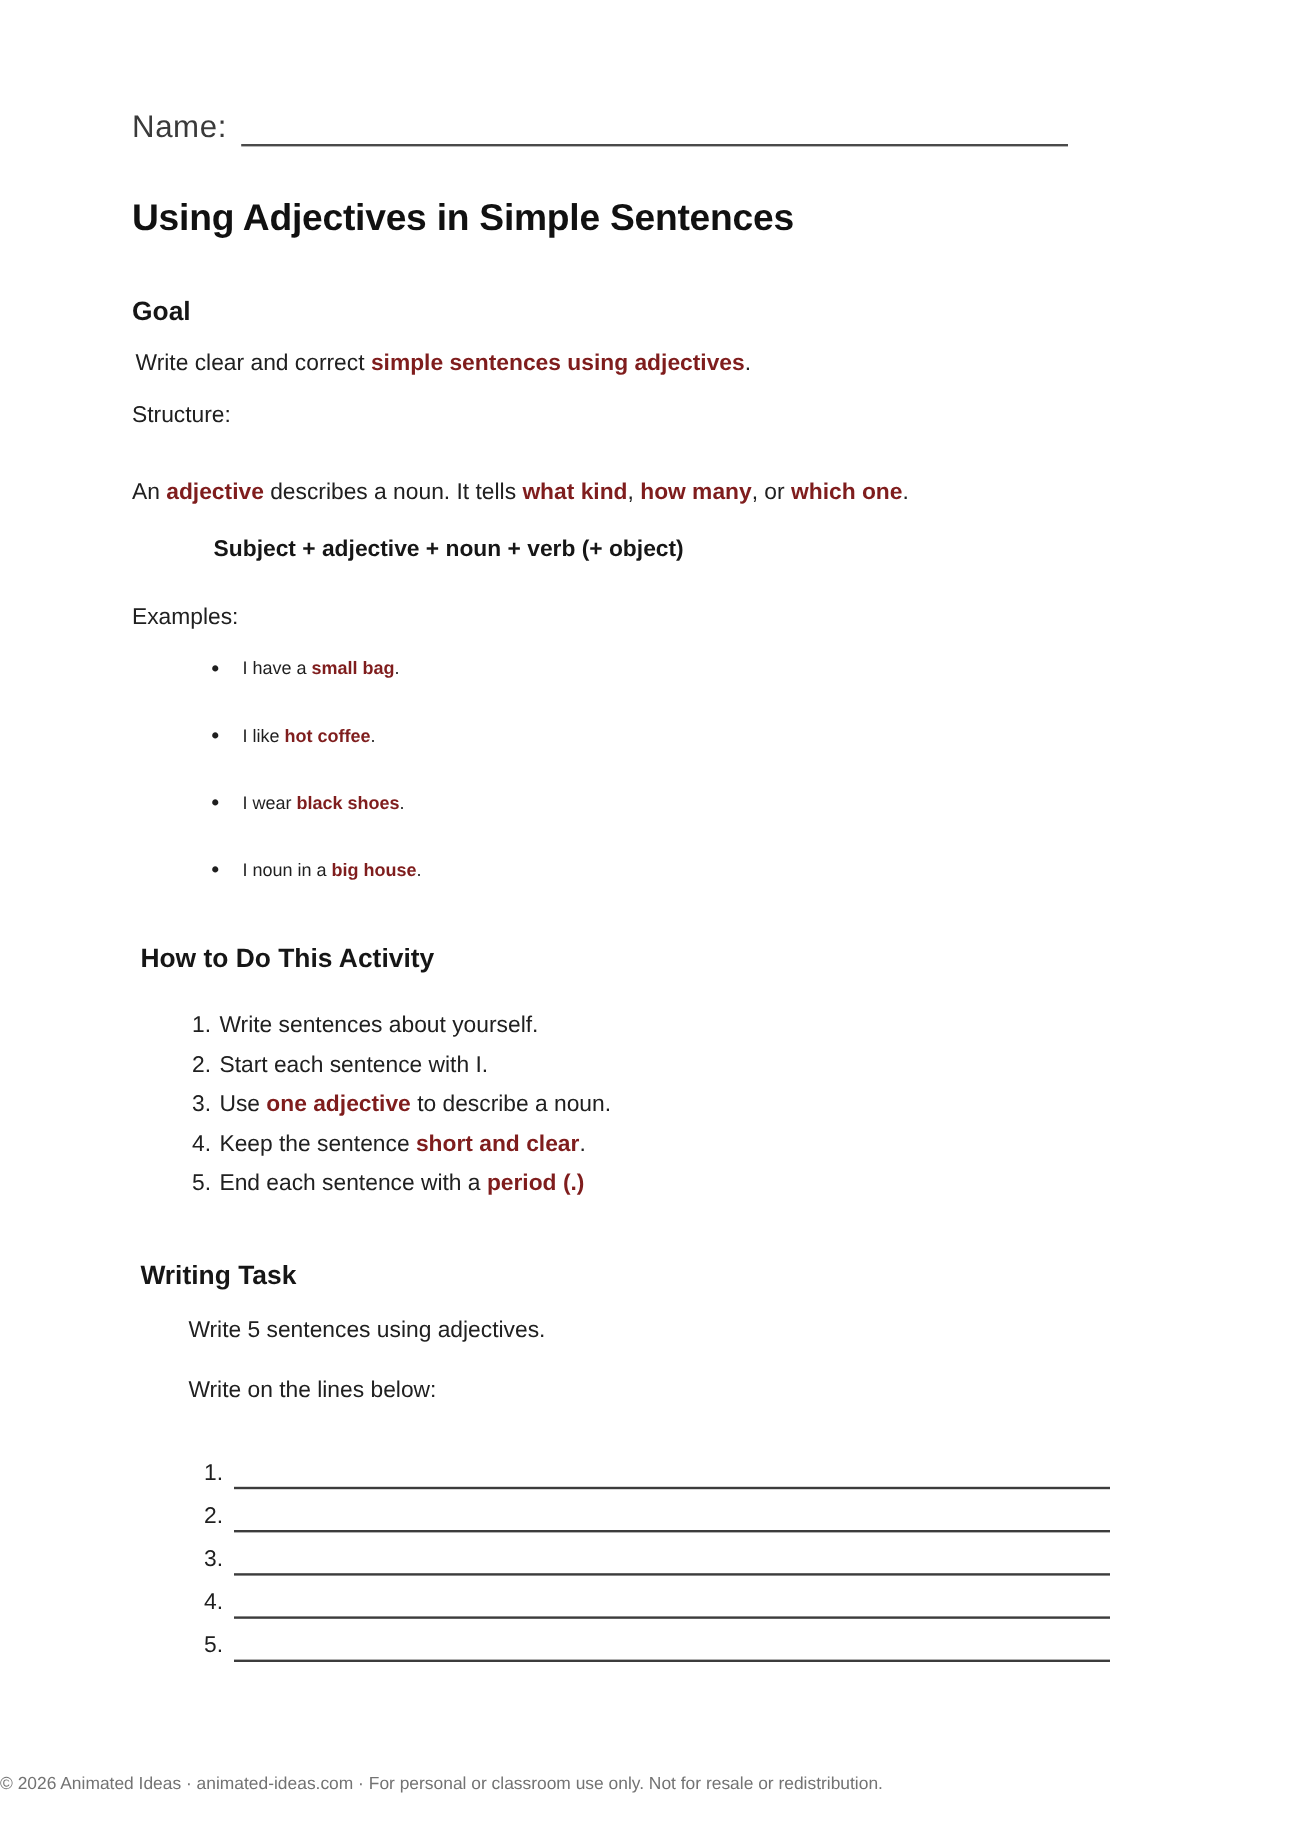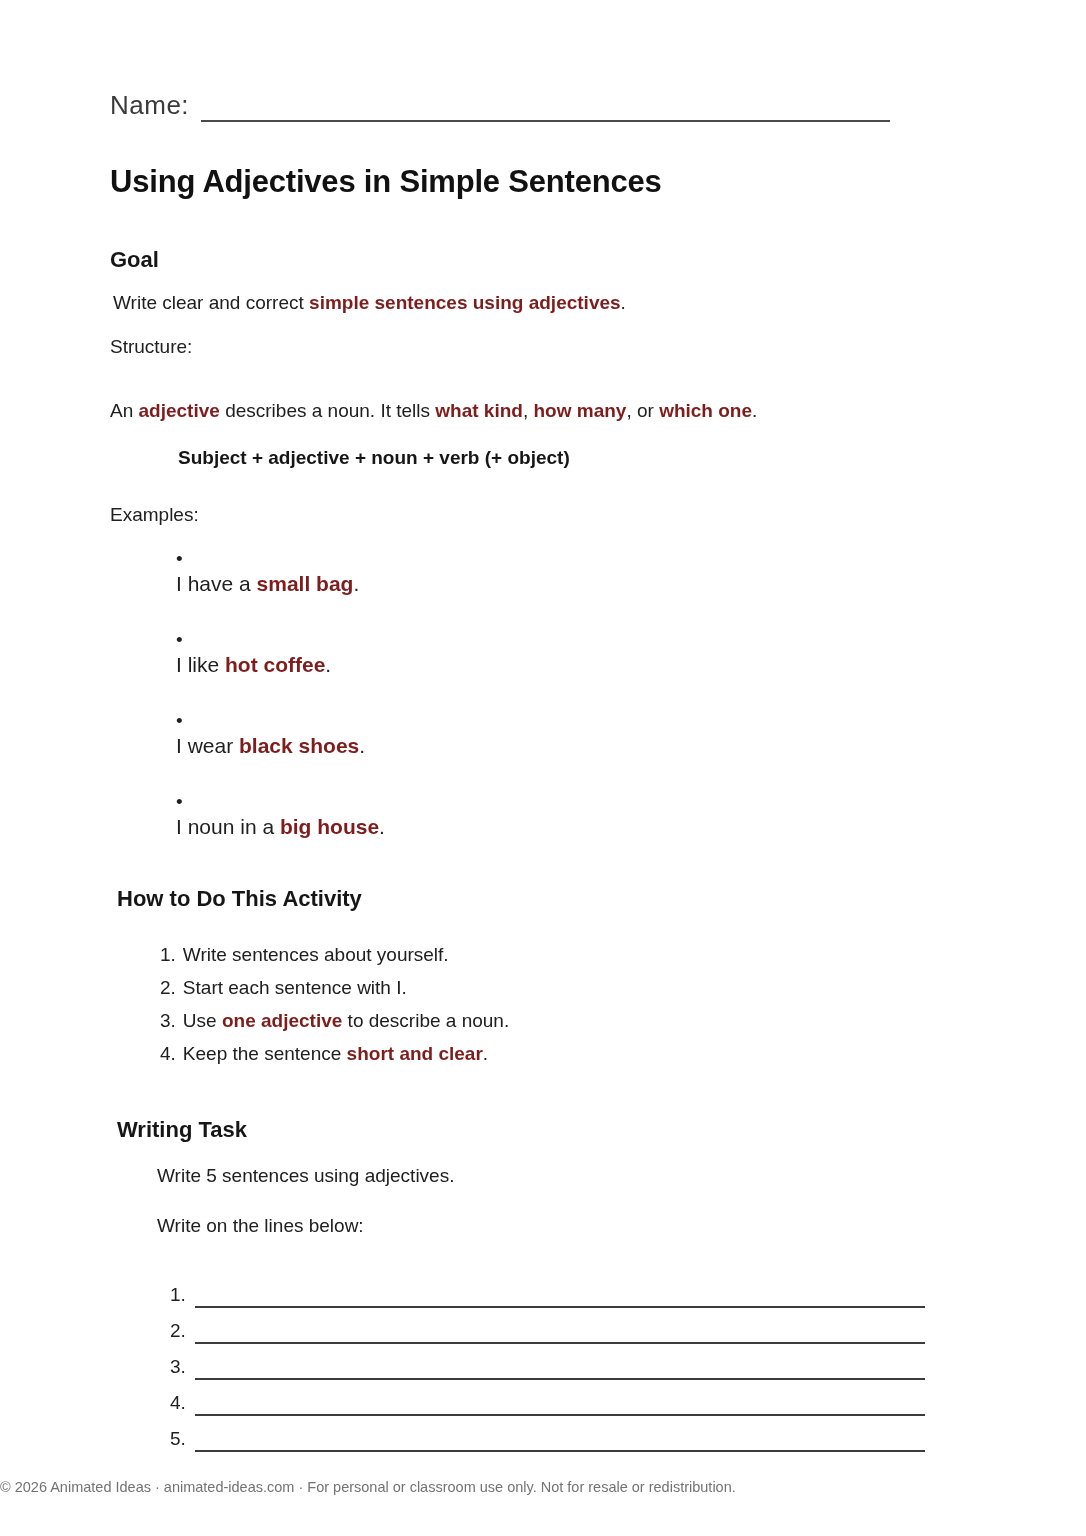--- a/index.html
+++ b/index.html
@@ -76,24 +76,23 @@
   .mt-examples { margin-top: 33px; }
 
   
   .examples {
     list-style: none;
     margin-top: 19px;
     margin-left: 66px;
   }
   .examples li {
     display: flex;
-    font-size: 21px;
+    font-size: 15px;
     line-height: 24px;
     margin-bottom: 31px;
-    flex-direction: column;
   }
   .examples li:last-child { margin-bottom: 0; }
   .bullet { width: 26px; flex: 0 0 26px; }
   .bullet::before { content: "\2022"; font-size: 19px; }
 
   
   .steps {
     list-style: none;
     margin-top: 26px;
     margin-left: 50px;
@@ -177,20 +176,21 @@
       </li>
     </ul>
 
     <h2 class="h2 indent-sm">How to Do This Activity</h2>
 
     <ol class="steps">
       <li><span class="step-num">1.</span><span><span>Write sentences about yourself.</span></span></li>
       <li><span class="step-num">2.</span><span><span>Start each sentence with I.</span></span></li>
       <li><span class="step-num">3.</span><span><span>Use </span><b>one adjective</b><span> to describe a noun.</span></span></li>
       <li><span class="step-num">4.</span><span><span>Keep the sentence </span><b>short and clear</b><span>.</span></span></li>
+      <li><span class="step-num">5.</span><span><span>End each sentence with a </span><b>period (.)</b></span></li>
     </ol>
 
     <h2 class="h2 indent-sm">Writing Task</h2>
     <p class="body mt-instruction">Write 5 sentences using adjectives.</p>
     <p class="body mt-lines-label">Write on the lines below:</p>
 
     <div class="write-lines">
       <div class="write-row">
         <span class="line-num">1.</span>
         <span class="write-line"></span>

